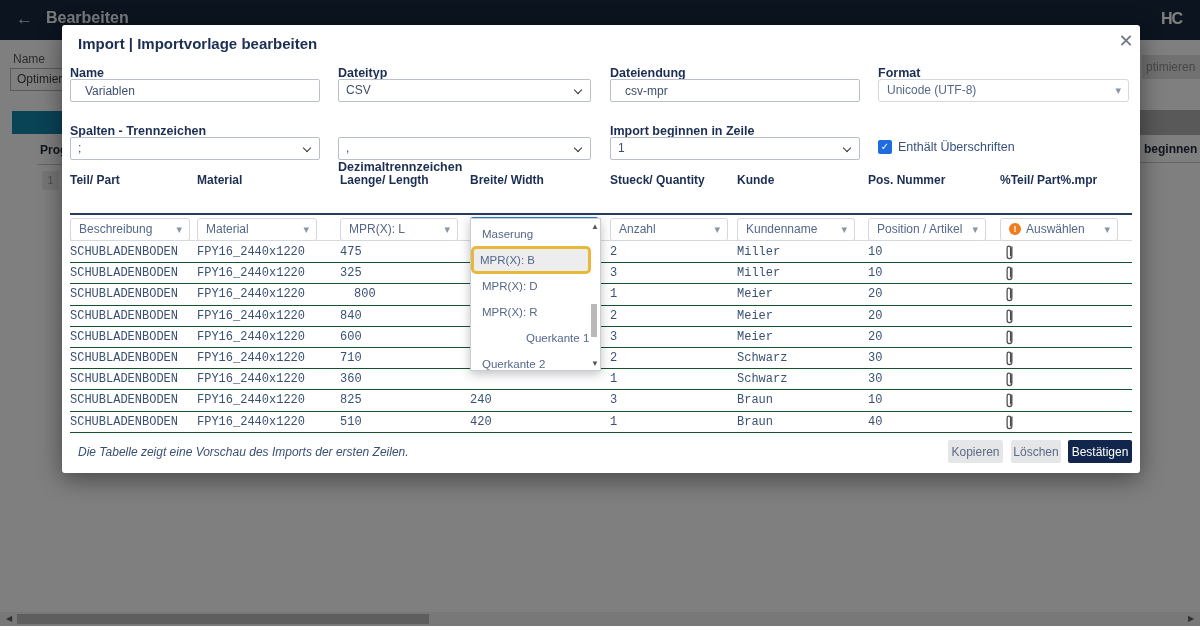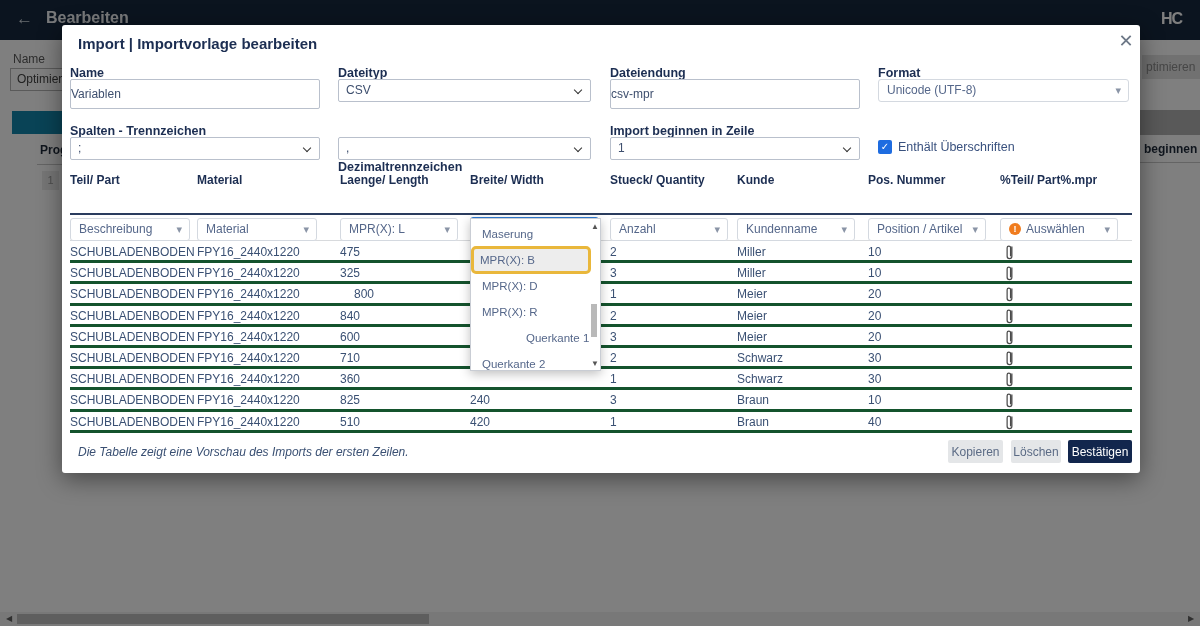--- a/index.html
+++ b/index.html
@@ -30,40 +30,40 @@
   .bottom-strip { position:absolute; left:0; top:626px; width:1200px; height:4px; background:#fdfdfd; z-index:3; }
 
   .dim-overlay { position:absolute; left:0; top:0; width:1200px; height:626px; background:rgba(0,0,0,0.5); z-index:2; }
 
   
   .modal { position:absolute; left:62px; top:25px; width:1078px; height:448px; background:#fff; border-radius:3px; box-shadow:0 6px 24px rgba(0,0,0,0.45); z-index:10; }
   .modal-title { position:absolute; left:16px; top:10px; color:#1c2e52; font-size:15px; font-weight:bold; }
   .modal-close { position:absolute; left:1052px; top:4px; width:24px; height:24px; color:#6d7887; font-size:18px; text-align:center; line-height:24px; cursor:pointer; }
 
   .fld-label { position:absolute; color:#1c2e52; font-size:12.5px; font-weight:bold; }
-  .txt-input { position:absolute; height:30px; border:1px solid #b9c0cc; border-radius:2px; background:#fff; color:#3e4f6e; font-size:12px; padding-left:0; font-family:"Liberation Sans",sans-serif; }
+  .txt-input { position:absolute; height:23px; border:1px solid #b9c0cc; border-radius:2px; background:#fff; color:#3e4f6e; font-size:12px; padding-left:14px; font-family:"Liberation Sans",sans-serif; }
   .nat-select { position:absolute; height:23px; border:1px solid #b9c0cc; border-radius:2px; background:#fff; color:#3e4f6e; font-size:12px; line-height:21px; padding-left:7px; cursor:pointer; }
   .nat-chevron { position:absolute; right:9px; top:7px; width:6px; height:6px; border-right:1.6px solid #333; border-bottom:1.6px solid #333; transform:rotate(45deg); }
   .soft-select { position:absolute; height:23px; border:1px solid #d4d9e0; border-radius:3px; background:#fff; color:#55678a; font-size:12px; line-height:21px; padding-left:8px; cursor:pointer; }
   .soft-arrow { position:absolute; right:7px; top:0; color:#8a94a6; font-size:11px; line-height:21px; }
   .focus-select { border:1.5px solid #2e7cd6; }
   .focus-select .soft-arrow { color:#2e7cd6; }
   .caret-bar { position:absolute; left:8px; top:4px; width:1px; height:13px; background:#333; }
 
   .checkbox-wrap { position:absolute; left:816px; top:115px; display:flex; align-items:center; gap:6px; cursor:pointer; }
   .checkbox-box { width:14px; height:14px; background:#1e6ce0; border-radius:2px; color:#fff; font-size:10px; line-height:14px; text-align:center; }
   .checkbox-label { color:#39517e; font-size:12.5px; }
 
   
   .tbl { position:absolute; left:8px; top:148px; width:1062px; }
   .tbl-hdr { position:absolute; top:0; color:#1c2e52; font-size:12px; font-weight:bold; white-space:nowrap; }
   .tbl-hdr-line { position:absolute; left:0; top:40px; width:1062px; height:2px; background:#2a3c5e; }
   .map-row-bg { position:absolute; left:0; top:42px; width:1062px; height:26px; border-bottom:1px solid #d8dadd; }
   .rows-wrap { position:absolute; left:0; top:69px; width:1062px; }
-  .t-row { position:relative; width:1062px; height:21.2px; border-bottom:3px solid #14532d; }
+  .t-row { position:relative; width:1062px; height:21.2px; border-bottom:1px solid #14532d;font-family:Liberation Mono, monospace; }
   .t-cell { position:absolute; top:0; color:#3a5073; font-size:12px; line-height:21px; white-space:nowrap; }
   .clip-cell { position:absolute; left:933px; top:1px; width:20px; height:20px; }
 
   
   .dd-panel { position:absolute; left:408px; top:193px; width:131px; height:153px; background:#fff; border:1px solid #c9cdd4; box-shadow:0 3px 10px rgba(0,0,0,0.25); z-index:20; }
   .dd-option { position:absolute; left:1px; width:118px; height:26px; color:#55678a; font-size:11.5px; line-height:26px; padding-left:10px; cursor:pointer; white-space:nowrap; }
   .dd-highlight { outline:3px solid #e9b73b; outline-offset:-2px; border-radius:4px; background:#ededed;padding-left:8px; }
   .dd-caret { position:absolute; left:119px; width:10px; color:#555; font-size:8px; text-align:center; cursor:pointer; }
   .dd-thumb { position:absolute; left:120px; top:85px; width:6px; height:33px; background:#b9b9b9; }
 

